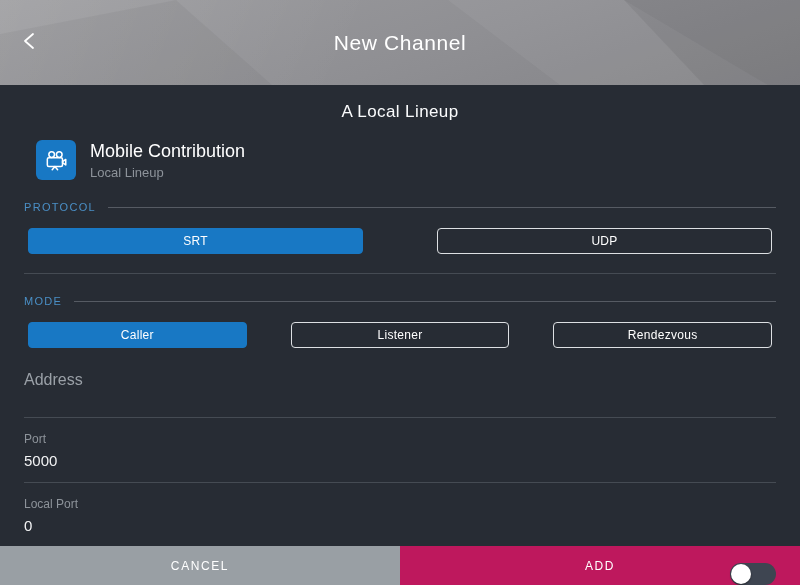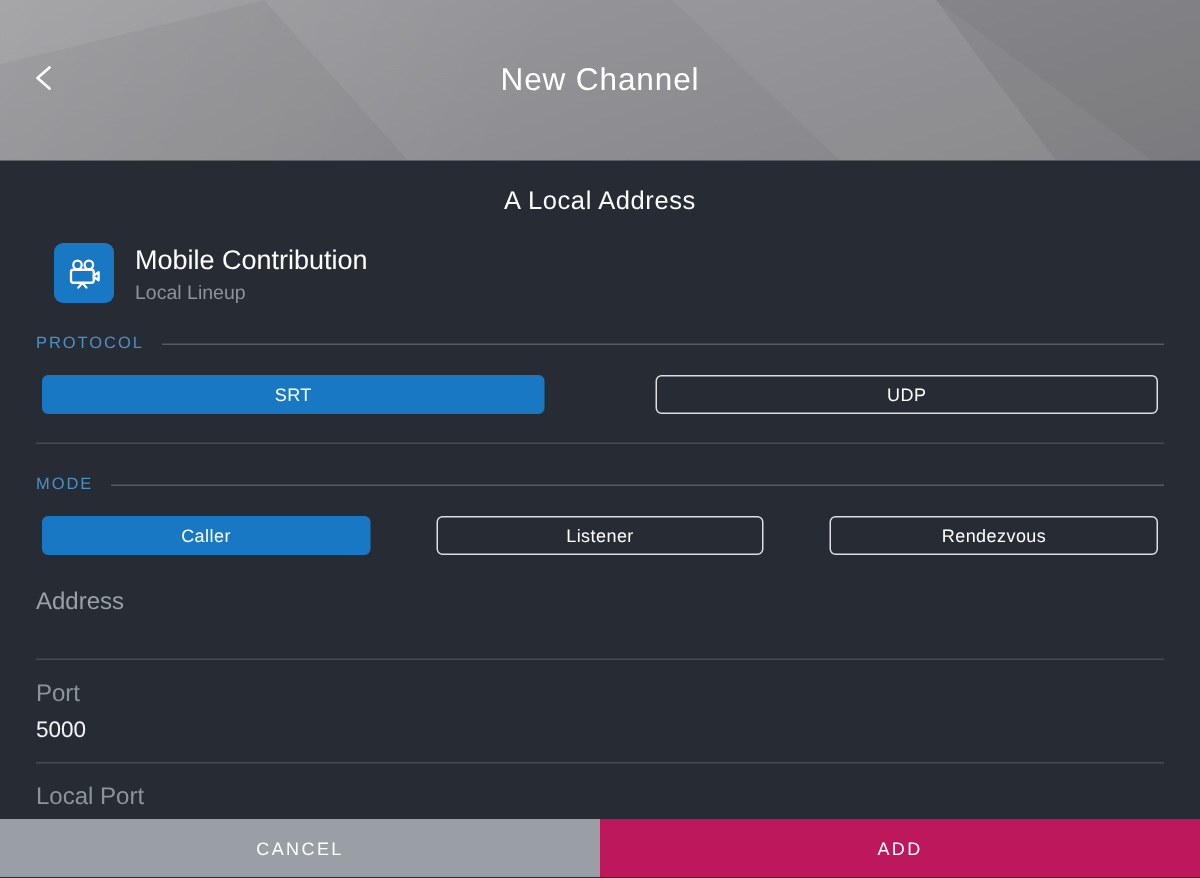--- a/index.html
+++ b/index.html
@@ -9,21 +9,21 @@
   .screen {
     width: 800px; height: 585px;
     margin: 0 auto;
     background: #272c34;
     display: flex; flex-direction: column;
     position: relative; overflow: hidden;
   }
 
   
   .app-header {
-    position: relative; flex: none; height: 107px;
+    position: relative; flex: none; height: 85px;
     background: linear-gradient(160deg, #9c9c9f 0%, #8f8f93 55%, #838387 100%);
     display: flex; align-items: center; justify-content: center;
     overflow: hidden;
   }
   .facet { position: absolute; inset: 0; pointer-events: none; }
   .facet-1 { background: linear-gradient(115deg, rgba(255,255,255,0.10) 0%, rgba(255,255,255,0) 45%); }
   .facet-2 { clip-path: polygon(56% 0, 78% 0, 96% 100%, 70% 100%); background: rgba(255,255,255,0.05); }
   .facet-3 { clip-path: polygon(78% 0, 100% 0, 100% 100%, 88% 100%); background: rgba(0,0,0,0.06); }
   .facet-4 { clip-path: polygon(0 40%, 22% 0, 34% 100%, 0 100%); background: rgba(0,0,0,0.04); }
 
@@ -72,21 +72,21 @@
   .divider { height: 1px; background: #454b53; margin: 19px 24px 0; }
 
   .address-field { margin: 23px 24px 0; border-bottom: 1px solid #454b53; padding-bottom: 28px; }
   .address-input {
     width: 100%; background: transparent; border: none; outline: none;
     color: #e8eaec; font-size: 16px; font-family: inherit;
   }
   .address-input::placeholder { color: #9aa0a7; opacity: 1; }
 
   .small-field { margin: 14px 24px 0; border-bottom: 1px solid #454b53; padding-bottom: 12px; }
-  .small-label { font-size: 16px; color: #8d939a; }
+  .small-label { font-size: 12px; color: #8d939a; }
   .small-input {
     width: 100%; background: transparent; border: none; outline: none;
     color: #f2f3f4; font-size: 15px; margin-top: 6px; font-family: inherit;
   }
 
   .encryption-row { display: flex; align-items: center; justify-content: space-between; margin: 15px 24px 0; }
   .encryption-label { font-size: 15px; color: #f2f3f4; }
   .toggle {
     position: relative; width: 46px; height: 22px; border-radius: 11px;
     background: #3e4551; border: none; cursor: pointer; flex: none;
@@ -121,21 +121,21 @@
         <svg width="22" height="22" viewBox="0 0 22 22" fill="none">
           <polyline points="14,4 6,11 14,18" stroke="#ffffff" stroke-width="1.8" stroke-linecap="round" stroke-linejoin="round"></polyline>
         </svg>
       </span>
     </button>
     <h1 class="header-title">New Channel</h1>
   </header>
 
   <main class="main">
 
-    <div class="lineup-heading">A Local Address</div>
+    <div class="lineup-heading">A Local Lineup</div>
 
     <div class="channel-row">
       <div class="channel-icon">
         <svg width="26" height="26" viewBox="0 0 24 24" fill="none" stroke="#ffffff" stroke-width="1.4" stroke-linecap="round" stroke-linejoin="round">
           <circle cx="8" cy="7" r="2.6"></circle>
           <circle cx="15" cy="7" r="2.6"></circle>
           <rect x="4" y="10" width="14" height="8" rx="1.4"></rect>
           <path d="M18 13.5 L21 11.5 V16.5 L18 14.5"></path>
           <path d="M8.5 21 L11 18 L13.5 21"></path>
         </svg>

